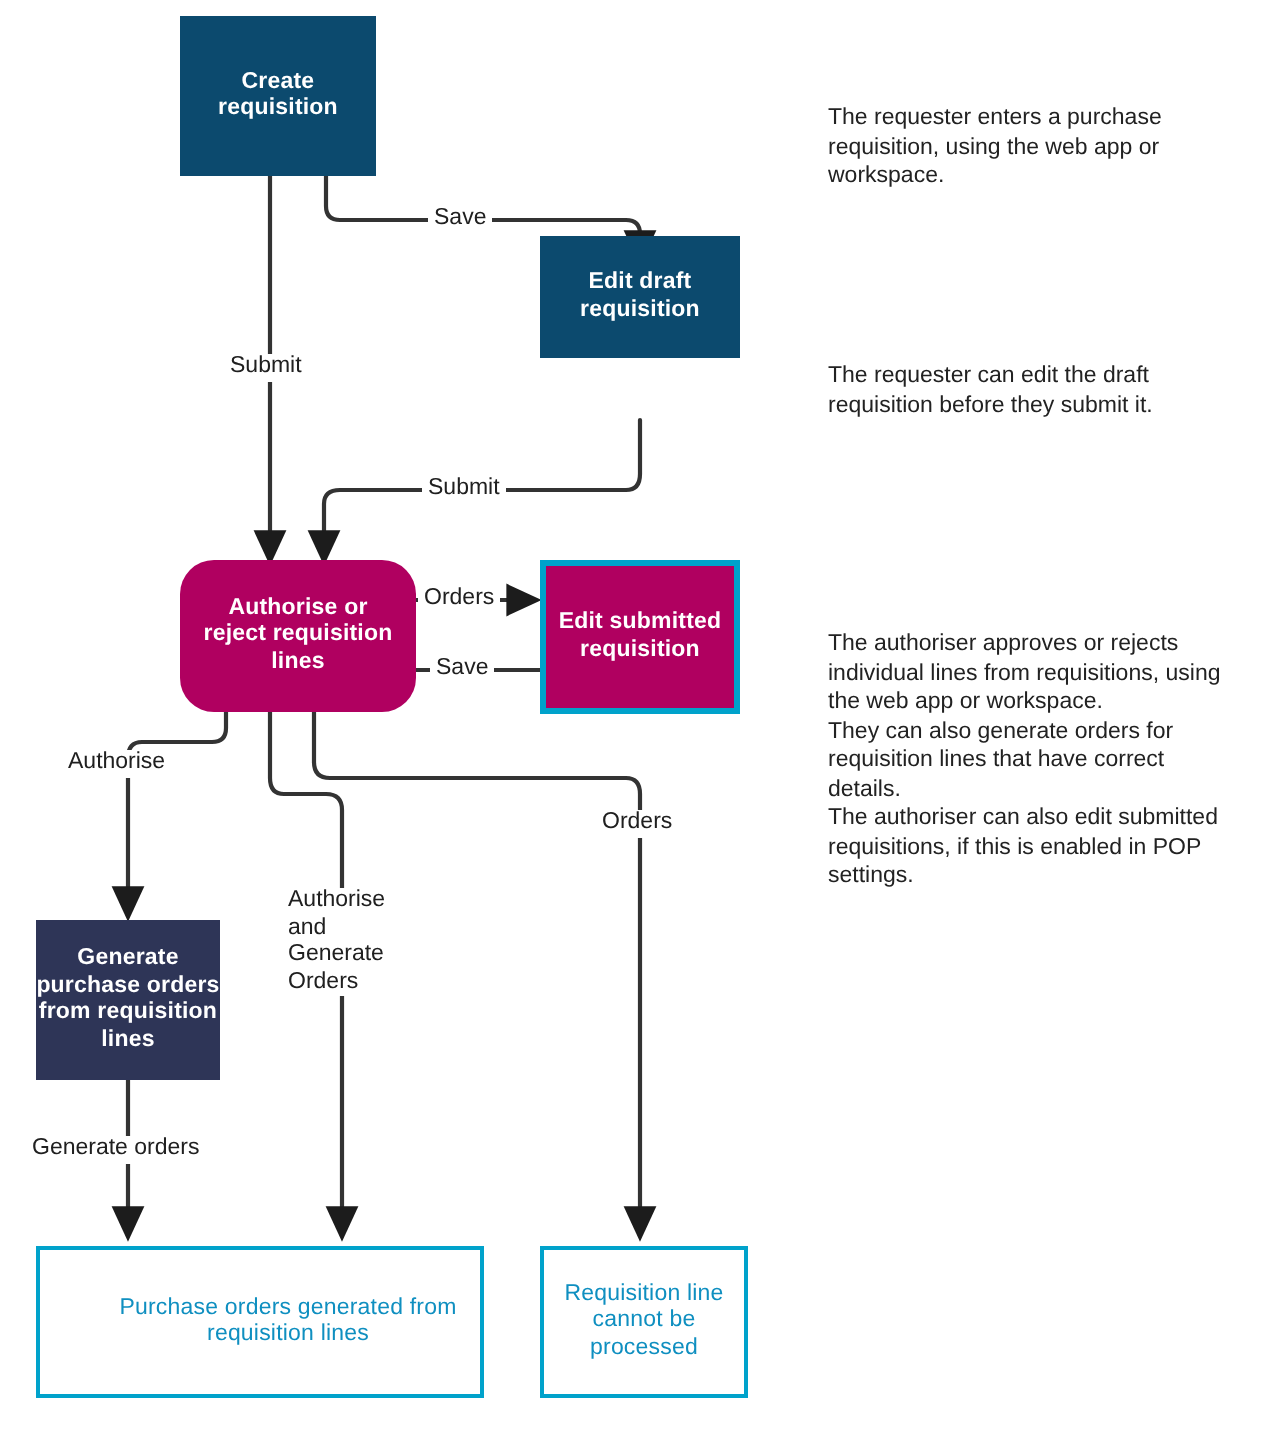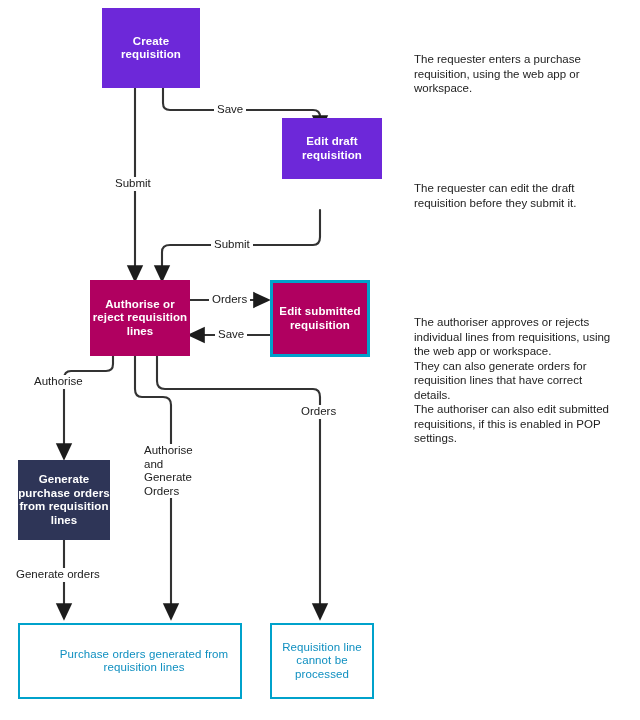--- a/index.html
+++ b/index.html
@@ -4,21 +4,21 @@
 <style>
   html,body{margin:0;padding:0;background:#ffffff;}
   body{width:640px;height:720px;overflow:hidden;
        font-family:"Liberation Sans","DejaVu Sans",sans-serif;}
   #stage{position:relative;width:640px;height:720px;}
   svg#flow{position:absolute;left:0;top:0;width:640px;height:720px;}
 
   .node{position:absolute;display:flex;align-items:center;justify-content:center;
         text-align:center;box-sizing:border-box;font-weight:bold;font-size:11.5px;
         line-height:13.5px;letter-spacing:.1px;}
-  .node.cyan{background:#6d28d9;color:#ffffff;margin-left:12px;}
+  .node.cyan{background:#0c4a6e;color:#ffffff;}
   .node.magenta{background:#b00060;color:#ffffff;}
   .node.magenta-cyanborder{background:#b00060;color:#ffffff;border:3px solid #00a2cb;}
   .node.navy{background:#2e3557;color:#ffffff;}
   .node.outline{background:#ffffff;color:#0f8fc0;border:2px solid #00a2cb;
                 font-weight:normal;font-size:11.5px;}
 
   .edge-label{position:absolute;font-size:11.5px;color:#202020;
               background:#ffffff;padding:0 3px;line-height:13.5px;
               white-space:pre-line;}
 
@@ -55,21 +55,21 @@
       <path d="M157,356 L157,381 Q157,389 165,389 L313,389 Q320,389 320,397 L320,612"></path>
 
       <path d="M64,540 L64,612"></path>
     </g>
   </svg>
 
   <div class="node cyan" style="left:90px;top:8px;width:98px;height:80px;">Create<br>requisition</div>
 
   <div class="node cyan" style="left:270px;top:118px;width:100px;height:61px;">Edit draft<br>requisition</div>
 
-  <div class="node magenta" style="left:90px;top:280px;width:100px;height:76px;">Authorise or<br>reject requisition<br>lines</div>
+  <div class="node magenta" style="left:90px;top:280px;width:118px;height:76px;border-radius:17px;">Authorise or<br>reject requisition<br>lines</div>
 
   <div class="node magenta-cyanborder" style="left:270px;top:280px;width:100px;height:77px;">Edit submitted<br>requisition</div>
 
   <div class="node navy" style="left:18px;top:460px;width:92px;height:80px;">Generate<br>purchase orders<br>from requisition<br>lines</div>
 
   <div class="node outline" style="left:18px;top:623px;width:224px;height:76px;padding-left:28px;">Purchase orders generated from<br>requisition lines</div>
 
   <div class="node outline" style="left:270px;top:623px;width:104px;height:76px;">Requisition line<br>cannot be<br>processed</div>
 
   <div class="edge-label" style="left:214px;top:103px;">Save</div>

